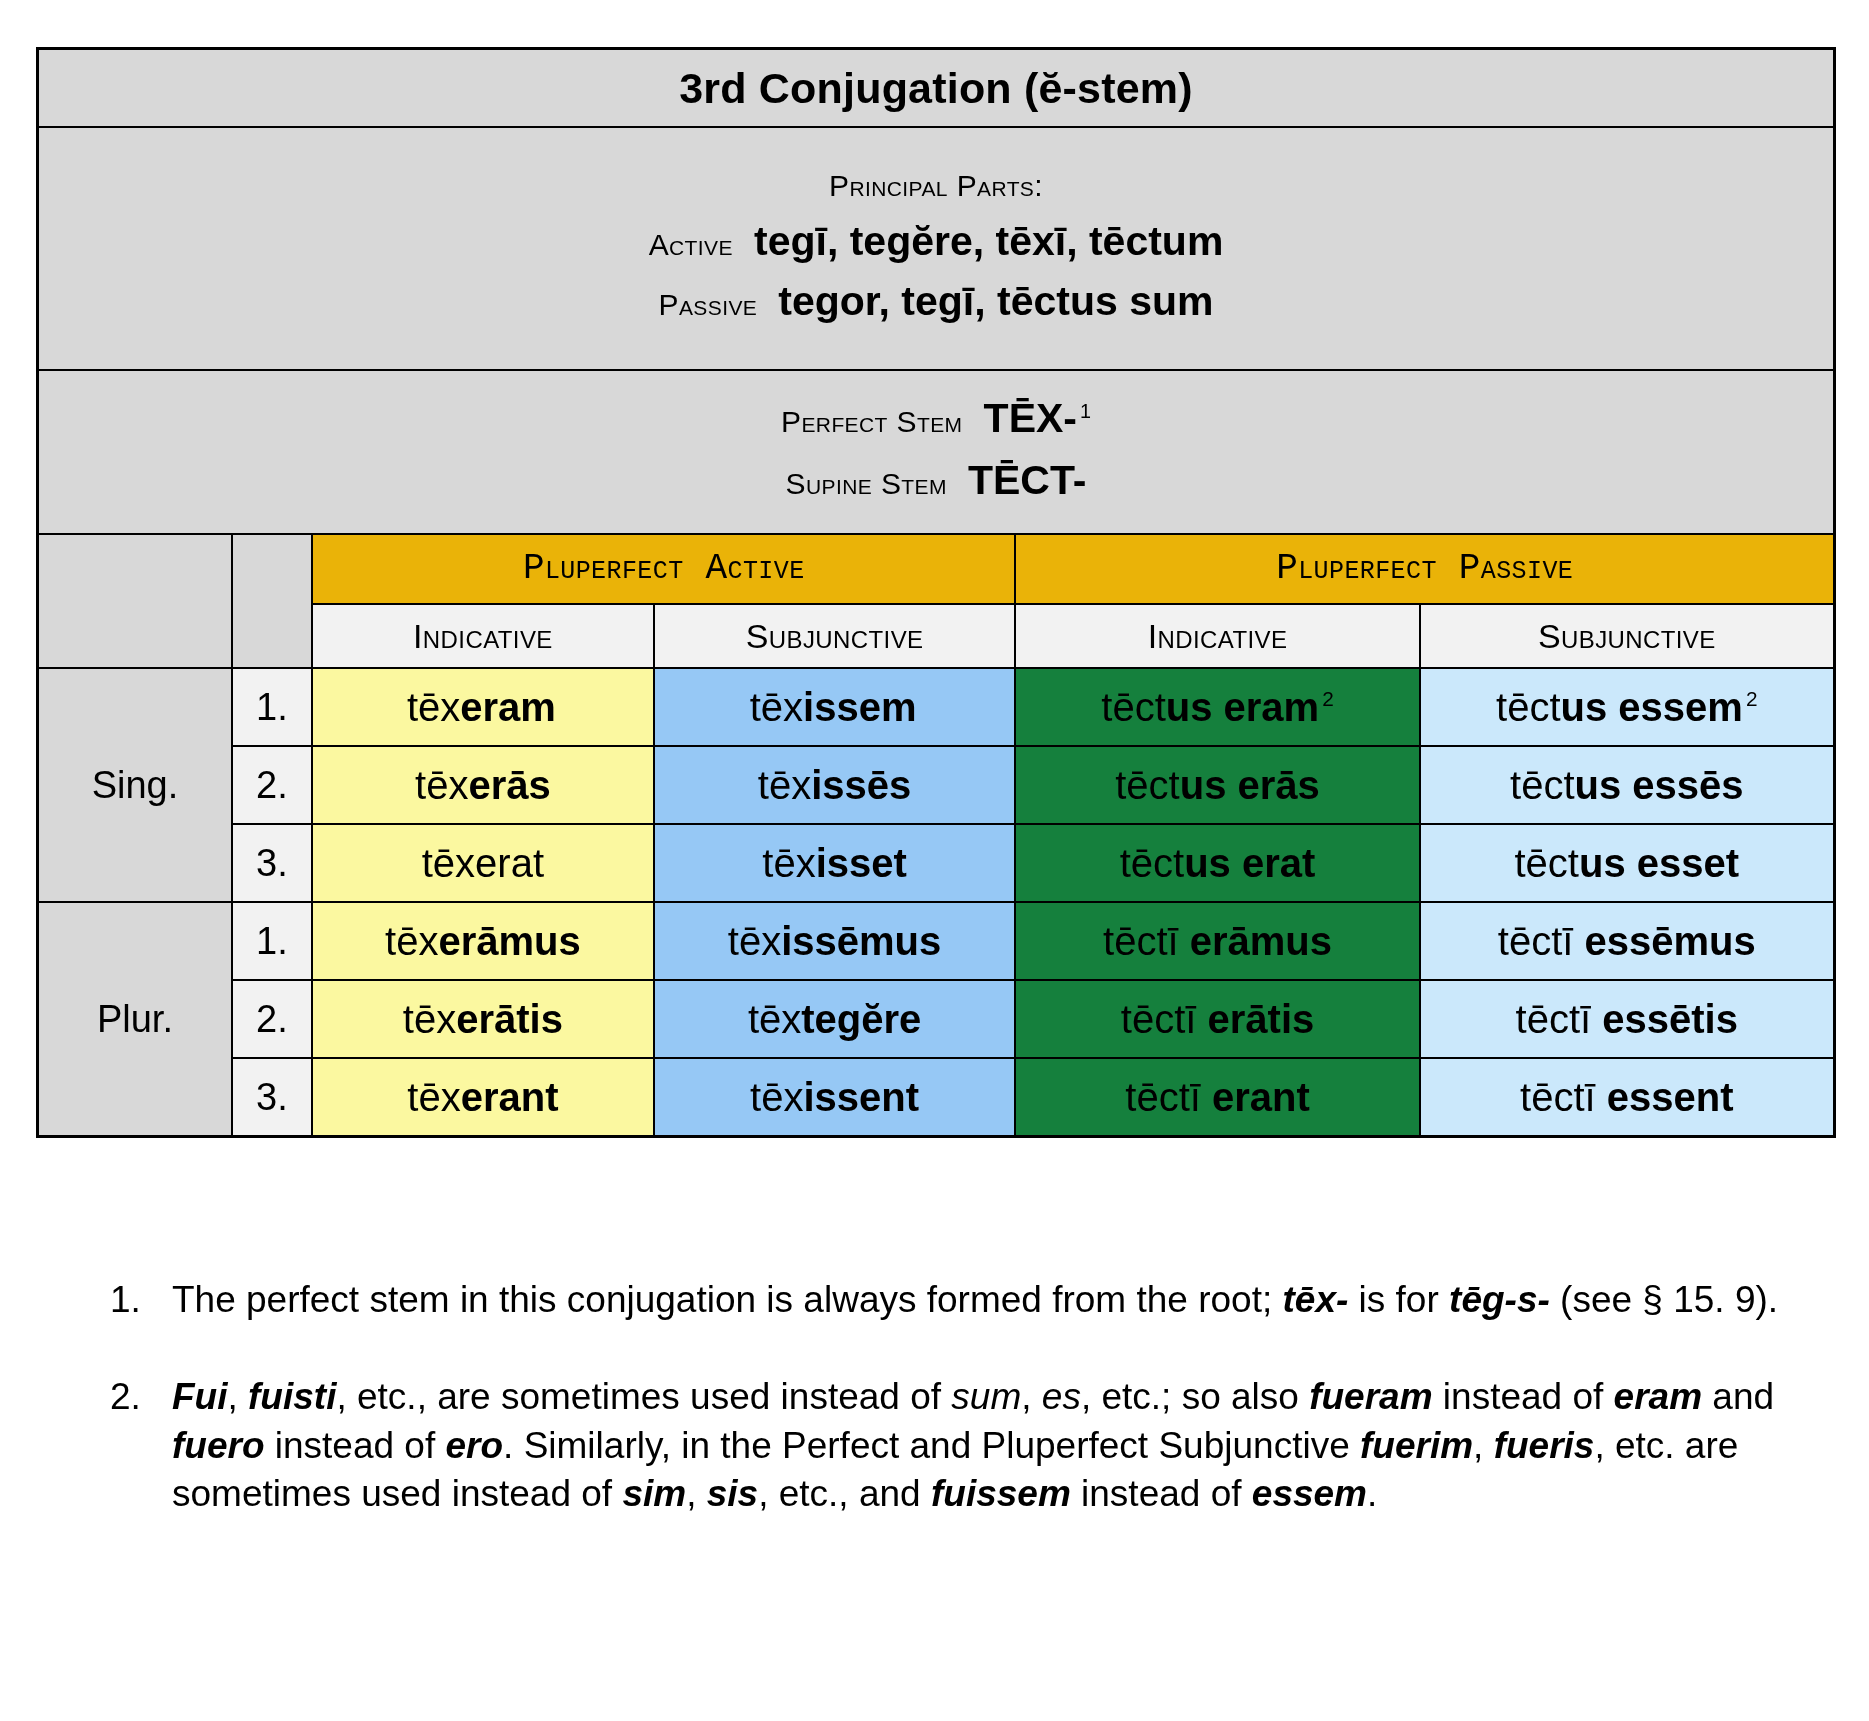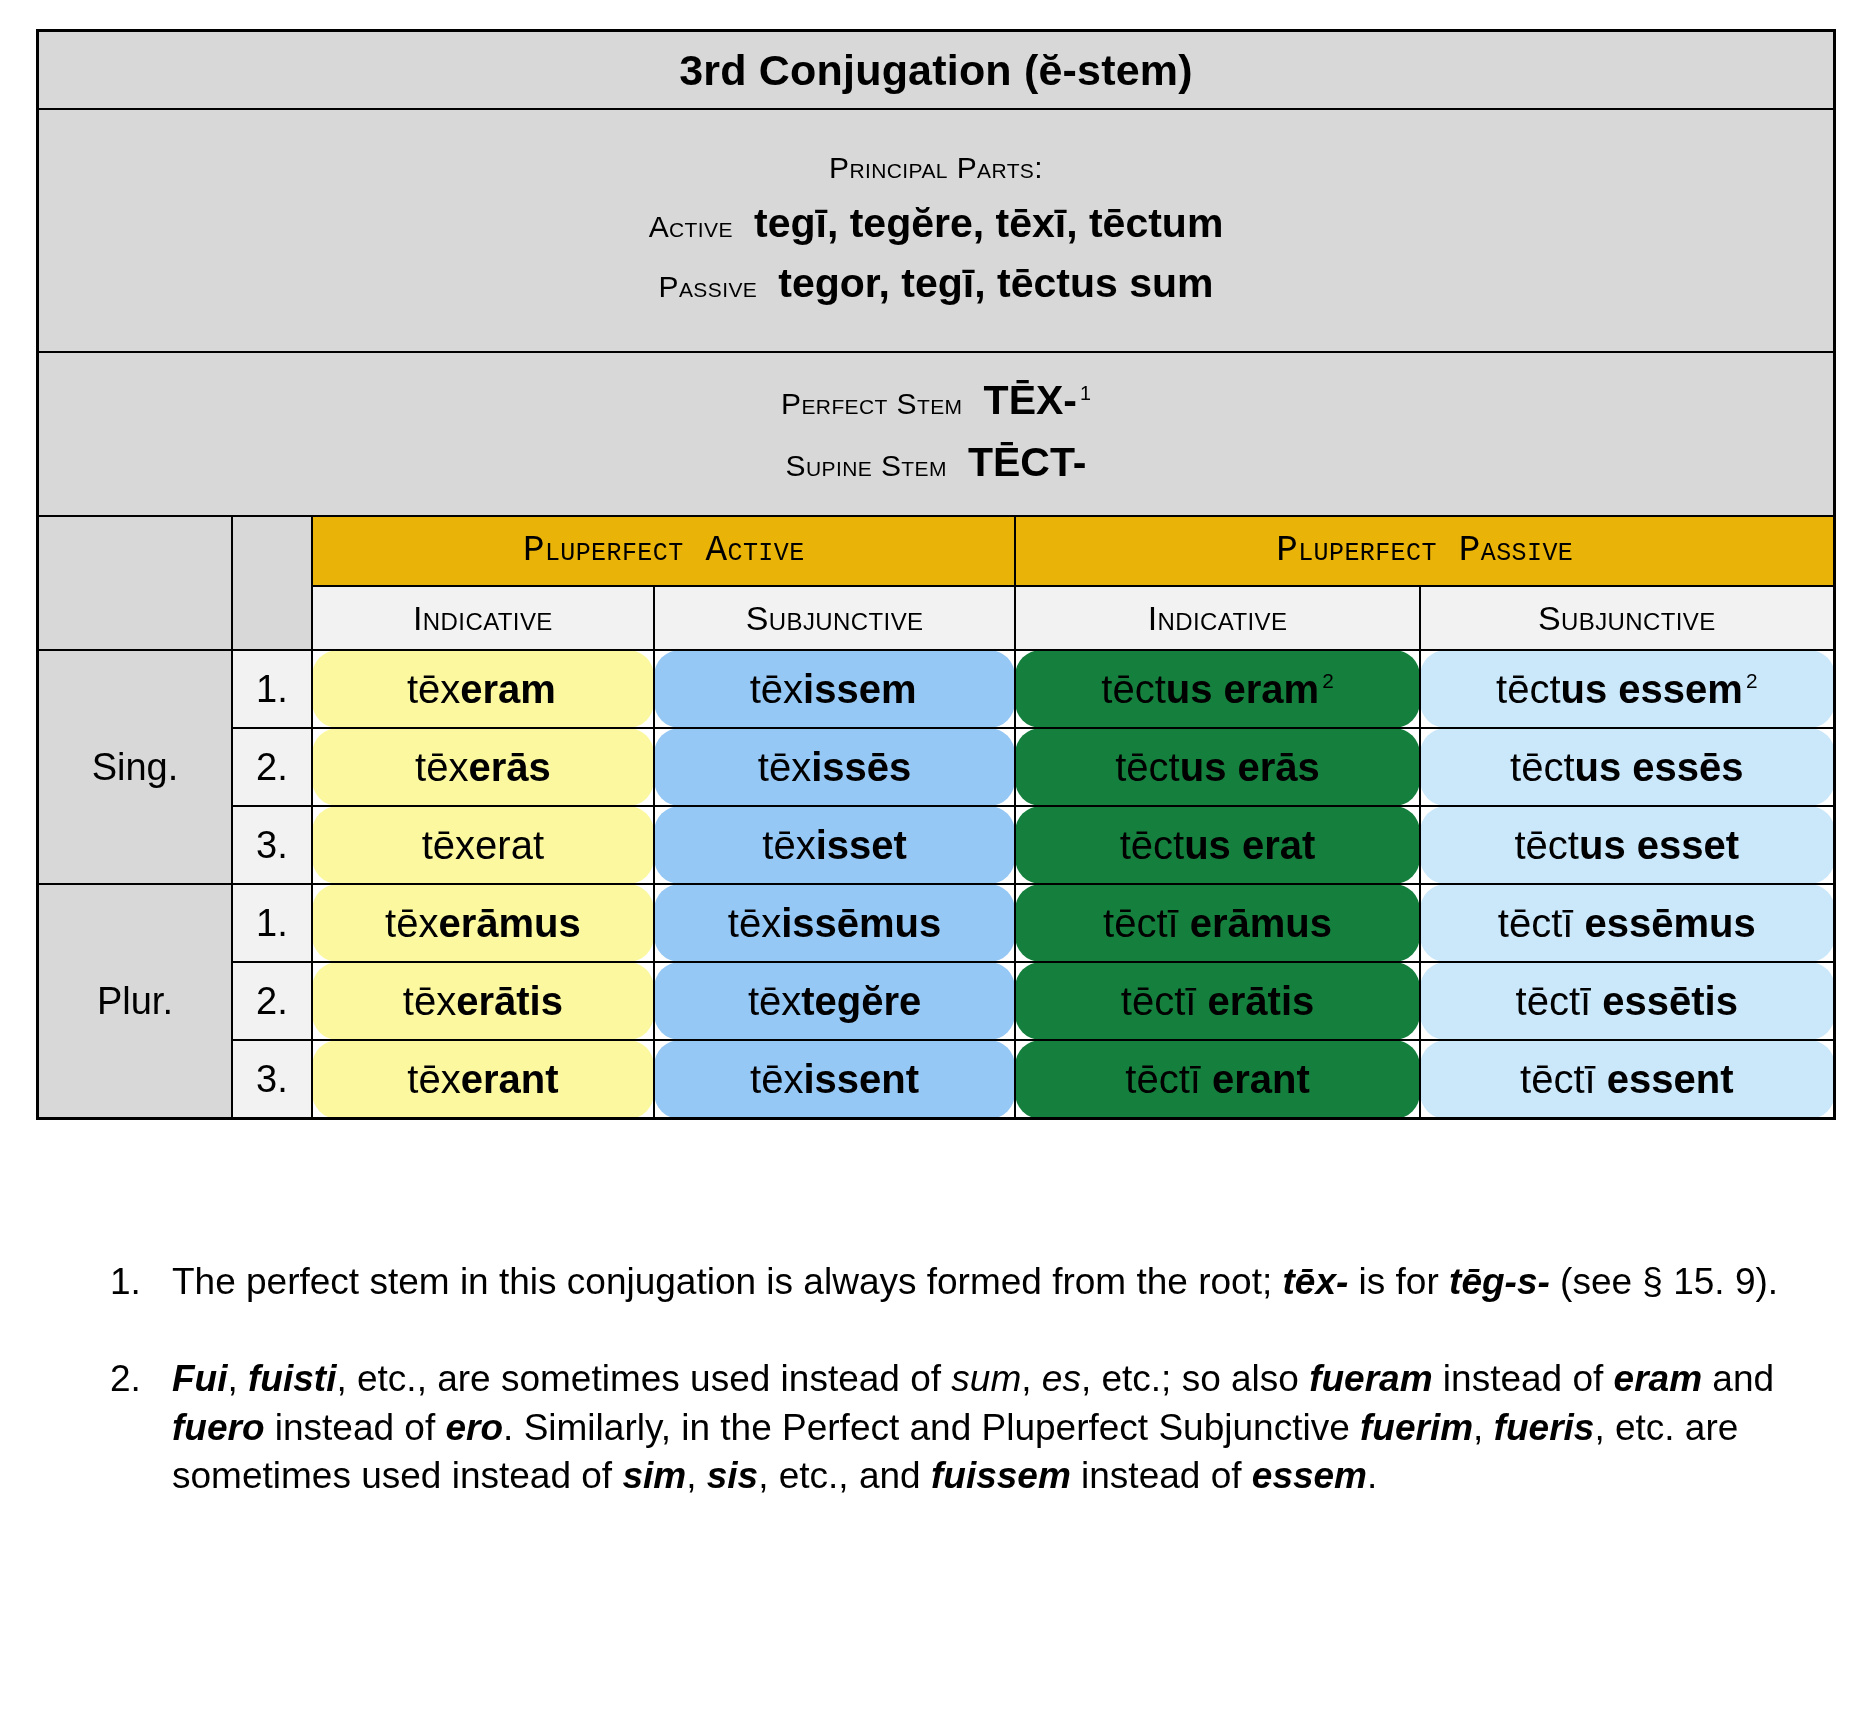--- a/index.html
+++ b/index.html
@@ -12,20 +12,21 @@
     height: 1721px;
     font-family: "Liberation Sans", sans-serif;
     color: #000000;
     overflow: hidden;
   }
   .page {
     position: relative;
     width: 1869px;
     height: 1435px;
     box-sizing: border-box;
+    margin-top: 18px;
   }
 
   
   .conj-table {
     position: absolute;
     left: 36px;
     top: 29px;
     width: 1800px;
     border-collapse: collapse;
     table-layout: fixed;
@@ -106,21 +107,20 @@
   .pncol {
     background: #d8d8d8;
     font-size: 38px;
     width: 165px;
   }
   .cell-form {
     font-size: 40px;
     height: 72px;
     padding: 2px 24px !important;
     white-space: nowrap;
-    border-radius: 26px;
   }
   .c-act-ind { background: #fbf8a0; }
   .c-act-sub { background: #96c8f5; }
   .c-pas-ind { background: #15803d; }
   .c-pas-sub { background: #cbe8fb; }
   .stem-part { font-weight: normal; }
   .end-part  { font-weight: bold; }
 
   
   .notes {

